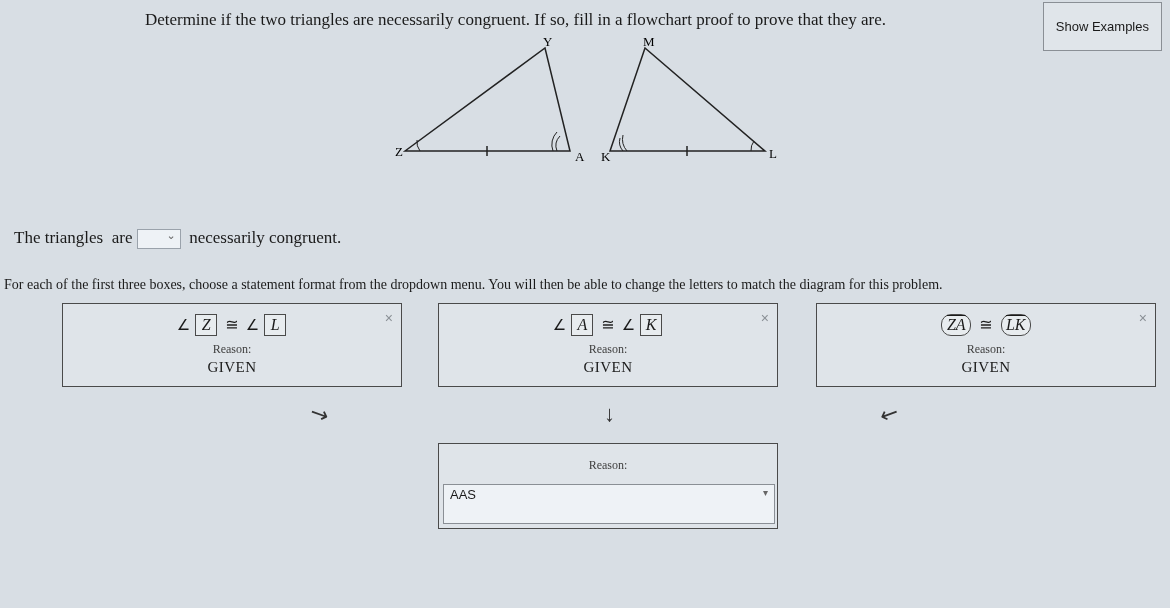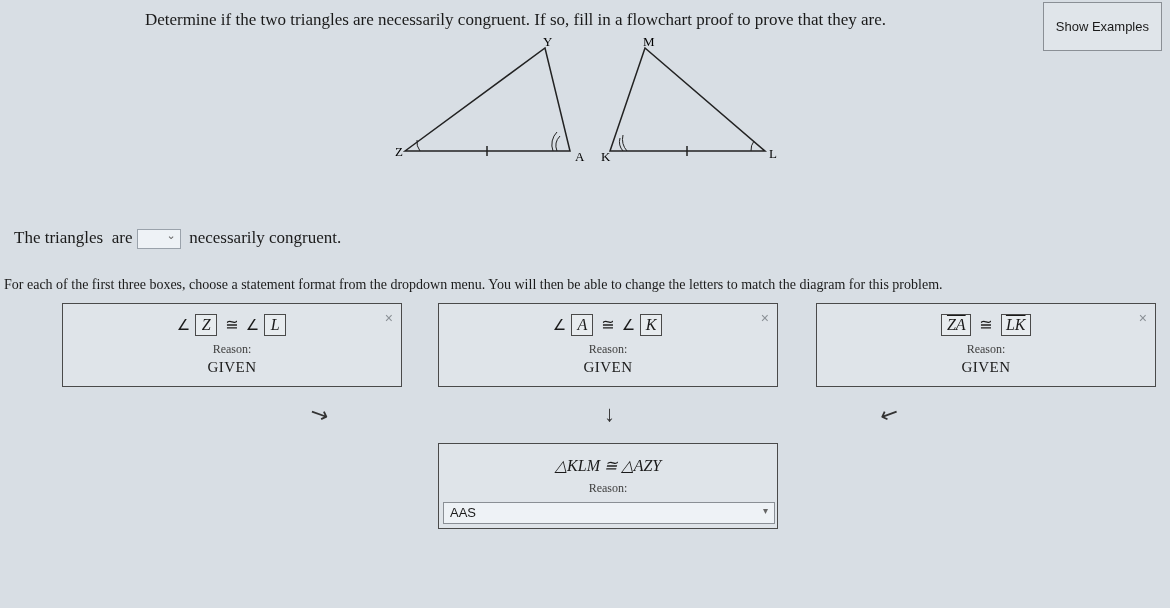--- a/index.html
+++ b/index.html
@@ -103,42 +103,42 @@
   .letter-input {
     display: inline-block;
     border: 1px solid #4a4a4a;
     min-width: 22px;
     padding: 1px 4px;
     margin: 0 1px;
     background: #e8ecef;
     font-style: italic;
     font-family: 'Times New Roman', serif;
   }
-  .letter-input.wide { min-width: 30px; }
+  .letter-input.wide { min-width: 30px; border-radius: 10px; }
   .overline {
     text-decoration: overline;
     font-style: italic;
   }
   .reason-label {
     font-size: 12px;
     margin-top: 6px;
     color: #404040;
   }
   .reason-val {
     font-size: 15px;
     margin-top: 2px;
     letter-spacing: 0.5px;
   }
   .tri-stmt { font-style: italic; font-family:'Times New Roman', serif; font-size:16px; margin-top:4px;}
   .reason-dd {
     position: absolute;
     left: 4px;
     bottom: 4px;
     width: 332px;
-    height: 22px;
+    height: 40px;
     border: 1px solid #8a8f95;
     background: #eef2f6;
     text-align: left;
     padding: 2px 6px;
     font-size: 13px;
     font-family: Arial, sans-serif;
   }
   .reason-dd::after{
     content:"▾";
     position:absolute;
@@ -238,18 +238,17 @@
     </div>
     <div class="reason-label">Reason:</div>
     <div class="reason-val">GIVEN</div>
   </div>
 
   <div class="arrow arrow1">↘</div>
   <div class="arrow arrow2">↓</div>
   <div class="arrow arrow3">↙</div>
 
   <div class="box box4">
-    <div class="tri-stmt">△KLM ≅ △AZY</div>
     <div class="reason-label">Reason:</div>
     <div class="reason-dd">AAS</div>
   </div>
 
 </div>
 
 </body></html>

